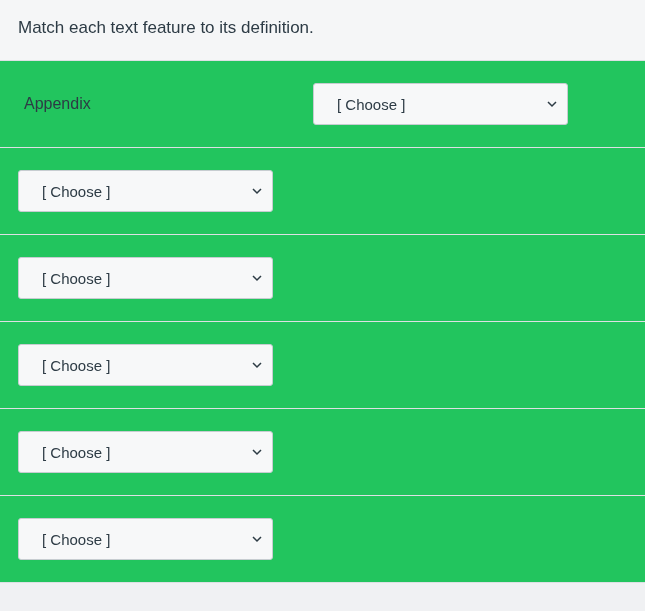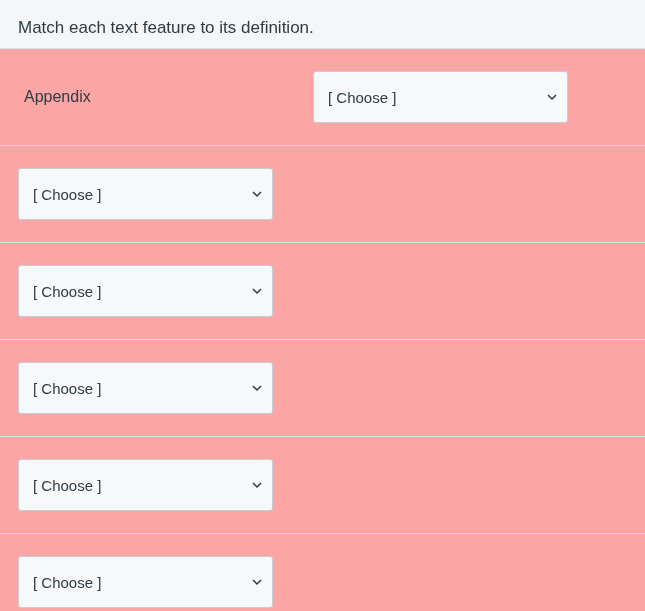--- a/index.html
+++ b/index.html
@@ -9,47 +9,47 @@
     }
     body {
       font-family: -apple-system, BlinkMacSystemFont, 'Segoe UI', Helvetica, Arial, sans-serif;
       background: #f0f1f3;
       width: 645px;
       height: 611px;
       overflow: hidden;
       color: #2d3b45;
     }
     .question-header {
-      padding: 18px 18px 10px 18px;
+      padding: 18px 18px 22px 18px;
       font-size: 17px;
       color: #2d3b45;
       background: #f5f6f7;
       border-bottom: 1px solid #dde0e4;
     }
     .match-row {
       display: flex;
       align-items: center;
       padding: 22px 18px;
       border-bottom: 1px solid #dde0e4;
-      background: #fca5a5;
+      background: #22c55e;
     }
     .match-label {
       flex: 0 0 295px;
       font-size: 16px;
       color: #2d3b45;
       padding-left: 6px;
     }
     .select-wrap {
       position: relative;
       width: 255px;
     }
     .match-select {
       width: 100%;
-      height: 52px;
-      padding: 8px 32px 8px 14px;
+      height: 42px;
+      padding: 8px 32px 8px 23px;
       font-size: 15px;
       color: #2d3b45;
       background: #f7f8f9;
       border: 1px solid #c7cdd1;
       border-radius: 3px;
       appearance: none;
       -webkit-appearance: none;
       -moz-appearance: none;
       cursor: pointer;
       font-family: inherit;

